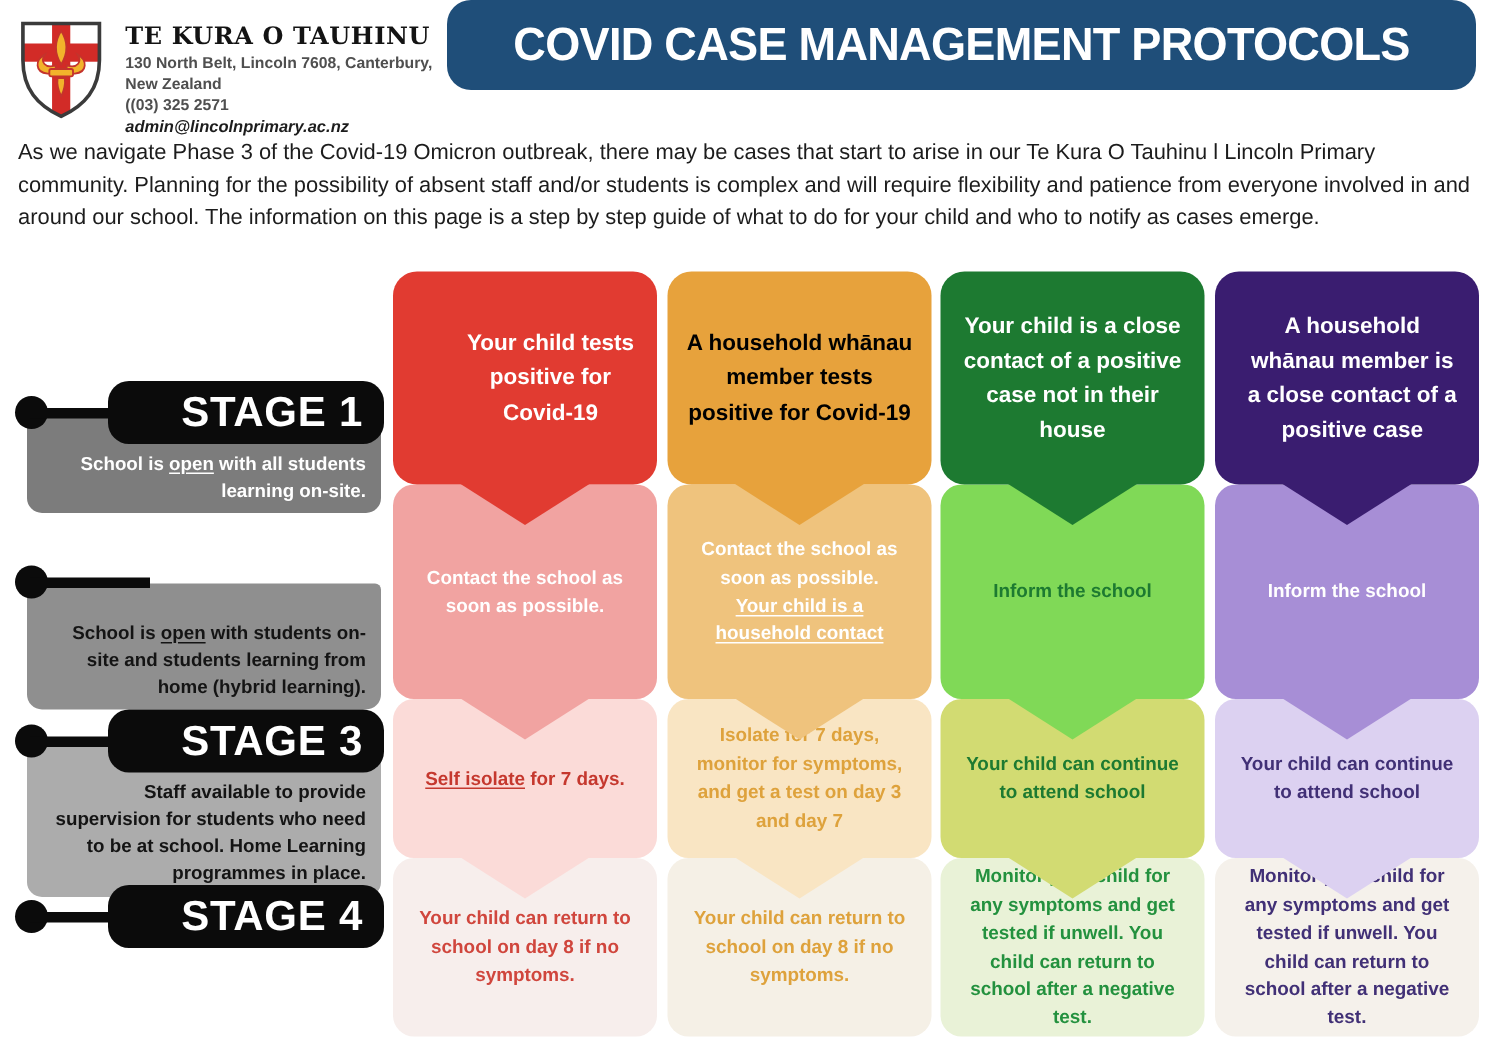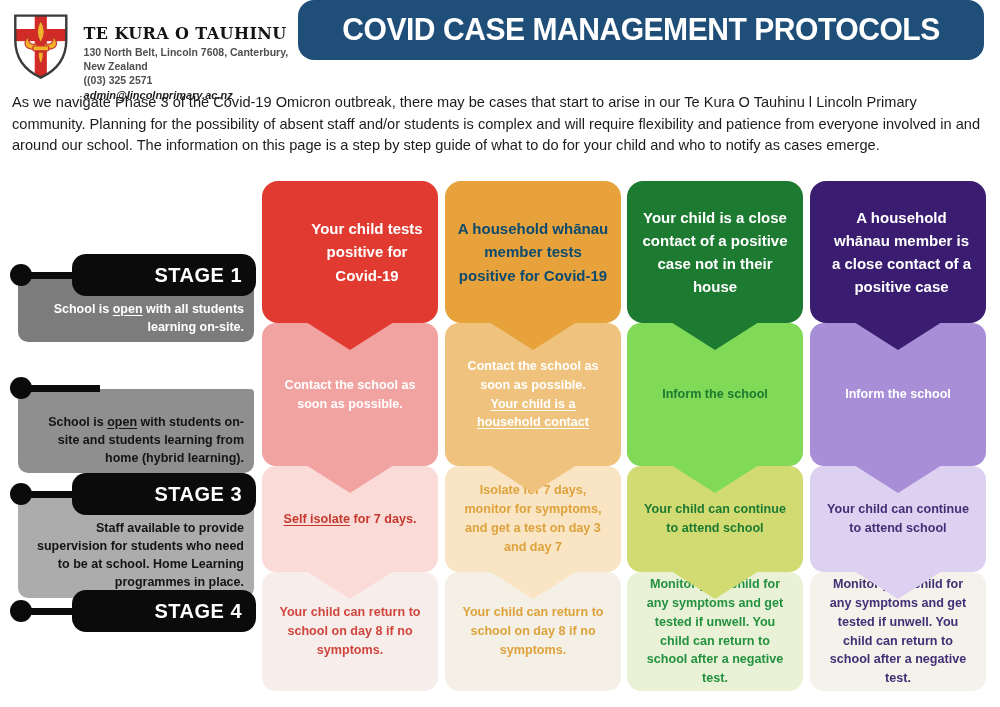--- a/index.html
+++ b/index.html
@@ -3,41 +3,41 @@
 <meta charset="utf-8">
 <style>
   html,body{margin:0;padding:0;background:#fff;}
   .canvas{
     position:relative;width:1000px;height:707px;background:#fff;overflow:hidden;
     font-family:"Liberation Sans",sans-serif;
   }
   
   .logo{position:absolute;left:10px;top:12px;width:290px;display:flex;}
   .logo-text{margin-left:12px;width:218px;}
-  .school-name{font-family:"DejaVu Serif",serif;font-weight:bold;font-size:16px;color:#131313;letter-spacing:.4px;margin-top:12px;}
+  .school-name{font-family:"DejaVu Serif",serif;font-weight:bold;font-size:16px;color:#131313;letter-spacing:.4px;margin-top:2px;}
   .school-address{font-size:10.5px;color:#4f4f4f;line-height:1.32;margin-top:3px;font-weight:600;}
   .school-phone{font-size:10.5px;color:#4f4f4f;line-height:1.32;font-weight:600;}
   .school-email{font-size:11px;color:#1c1c1c;font-weight:bold;font-style:italic;line-height:1.35;}
   .banner{
     position:absolute;left:298px;top:0;width:686px;height:60px;border-radius:16px;
     display:flex;align-items:center;justify-content:center;
   }
   .banner-title{color:#fff;font-weight:bold;font-size:31px;letter-spacing:-.5px;white-space:nowrap;transform:scaleX(.97);}
   
   .intro{position:absolute;left:12px;top:92px;width:978px;font-size:14.6px;line-height:1.48;color:#1c1c1c;}
   
   .stages-intro{position:absolute;left:8px;top:184px;width:246px;text-align:right;font-weight:bold;font-size:12.6px;line-height:1.22;color:#111;}
   .stage{position:absolute;left:8px;width:248px;}
   .stage-circle{position:absolute;left:2px;top:10px;width:22px;height:22px;border-radius:50%;background:#0b0b0b;}
   .stage-line{position:absolute;left:12px;top:18px;width:80px;height:7px;background:#0b0b0b;}
   .stage-box{position:absolute;left:10px;right:2px;top:22px;border-radius:4px 4px 10px 10px;
     text-align:right;font-weight:bold;font-size:12.5px;line-height:1.45;padding:24px 10px 6px 16px;box-sizing:border-box;}
   .stage-pill{position:absolute;left:64px;right:0;top:0;height:42px;border-radius:14px;background:#0b0b0b;
     display:flex;align-items:center;justify-content:flex-end;padding-right:14px;box-sizing:border-box;
-    color:#fff;font-weight:bold;font-size:20px;letter-spacing:.5px;}
+    color:#fff;font-weight:bold;font-size:28px;letter-spacing:.5px;}
   .h102{height:102px}.h105{height:105px}
   .u{text-decoration:underline;text-underline-offset:2px;}
   
   .col{position:absolute;top:181px;width:176px;}
   .seg{position:relative;border-radius:14px;}
   .seg .txt{position:absolute;inset:0;display:flex;align-items:center;justify-content:center;
     text-align:center;padding:0 12px;font-weight:bold;white-space:pre-line;}
   .sh{height:142px;z-index:5;border-radius:16px;}
   .s1{height:143px;z-index:4;}
   .s2{height:106px;z-index:3;}
@@ -133,21 +133,21 @@
       <div class="txt" style="color: rgb(197, 56, 46);"><span><span></span><span class="u">Self isolate</span><span> for 7 days.</span></span></div>
       <div class="tail" style="border-top-color: rgb(251, 219, 216);"></div>
     </div>
     <div class="seg s3" style="background-color: rgb(247, 238, 236);">
       <div class="txt" style="color: rgb(208, 70, 61);"><span><span>Your child can return to school on day 8 if no symptoms.</span><span class="u"></span><span></span></span></div>
     </div>
   </div>
 
   <div class="col" style="left:445px">
     <div class="seg sh" style="background-color: rgb(231, 162, 60);">
-      <div class="txt" style="color: #0c4a6e;"><span>A household whānau member tests positive for Covid-19</span></div>
+      <div class="txt" style="color: #000000;"><span>A household whānau member tests positive for Covid-19</span></div>
       <div class="tail" style="border-top-color: rgb(231, 162, 60);"></div>
     </div>
     <div class="seg s1" style="background-color: rgb(239, 195, 125);">
       <div class="txt" style="color: rgb(255, 255, 255);"><span><span>Contact the school as soon as possible.
 </span><span class="u">Your child is a household contact</span><span></span></span></div>
       <div class="tail" style="border-top-color: rgb(239, 195, 125);"></div>
     </div>
     <div class="seg s2" style="background-color: rgb(249, 229, 195);">
       <div class="txt" style="color: rgb(222, 162, 60);"><span><span>Isolate for 7 days, monitor for symptoms, and get a test on day 3 and day 7</span><span class="u"></span><span></span></span></div>
       <div class="tail" style="border-top-color: rgb(249, 229, 195);"></div>

